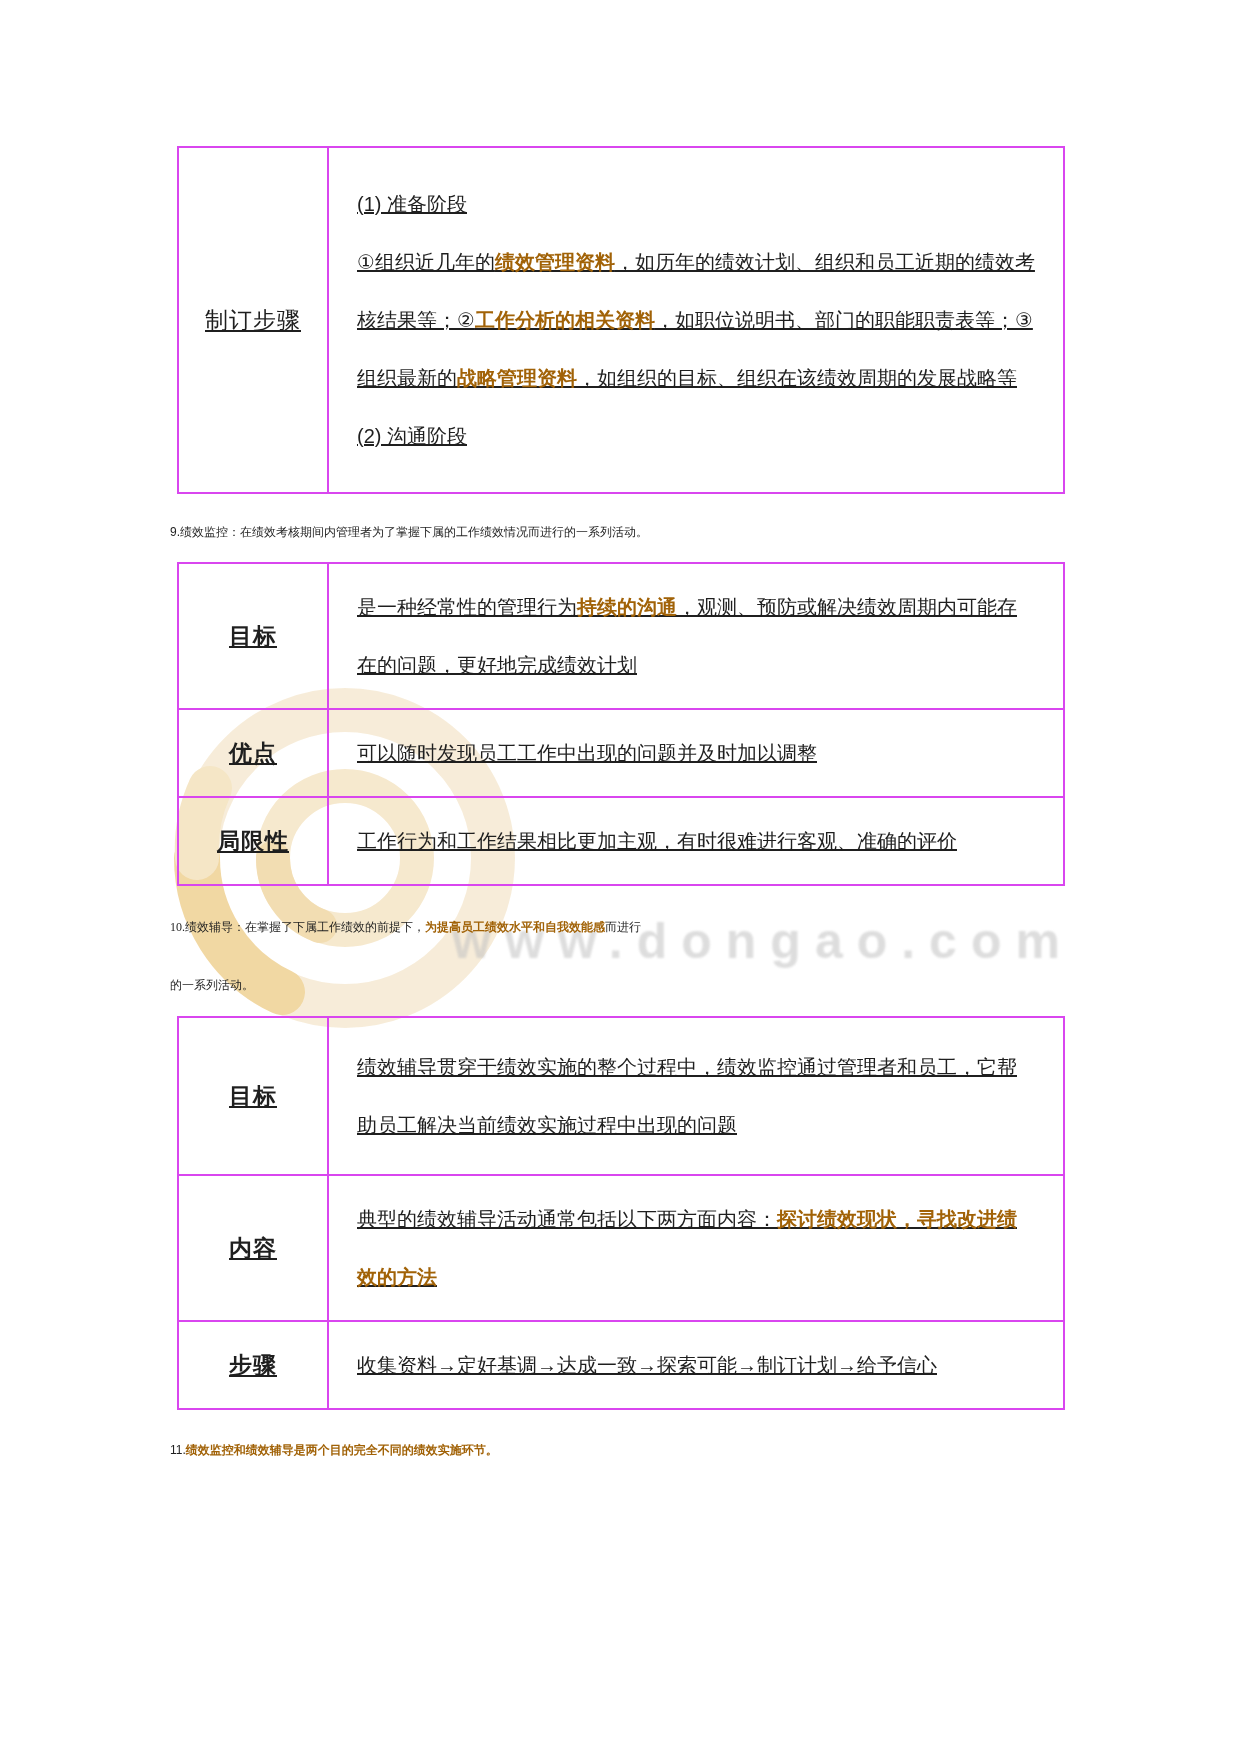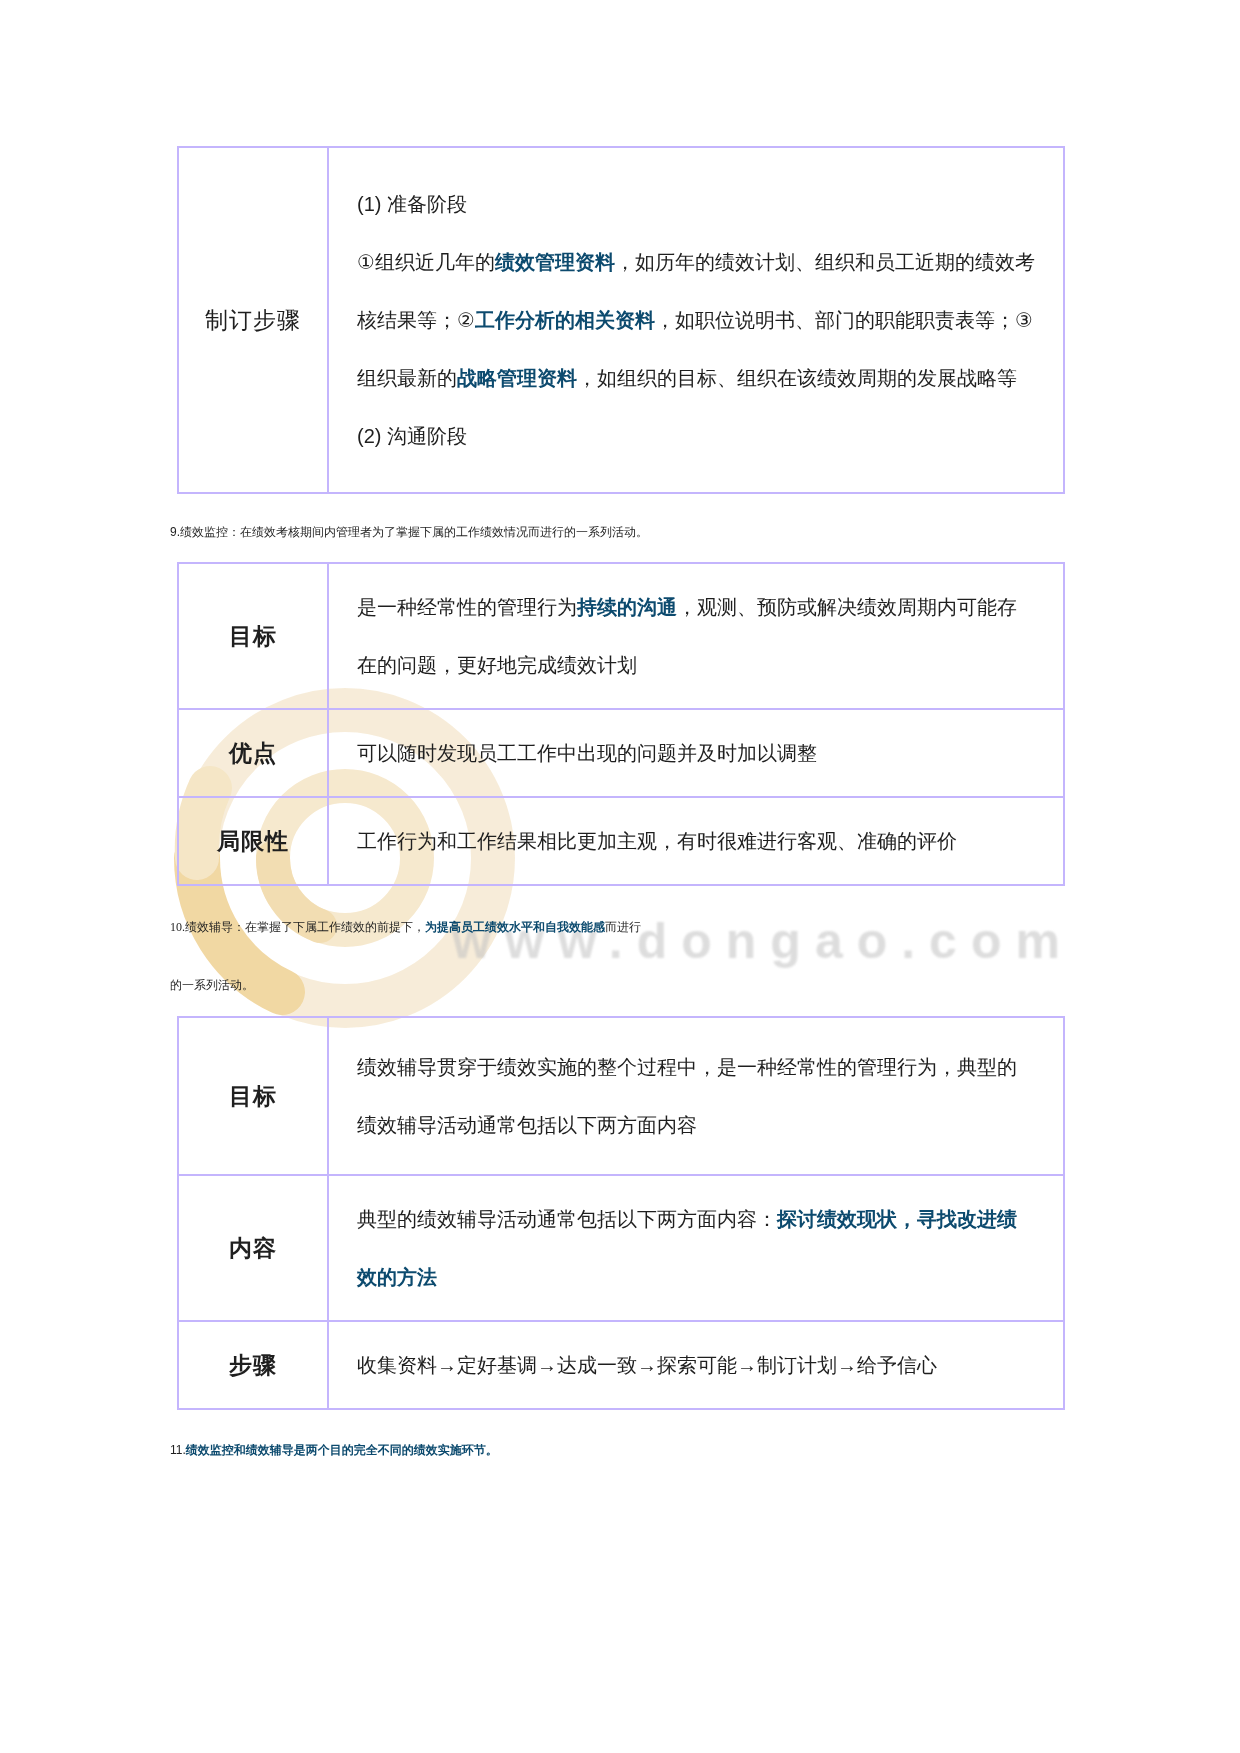--- a/index.html
+++ b/index.html
@@ -20,32 +20,32 @@
   }
 
   .content{position:relative;z-index:1;padding-top:146px;}
 
   
   table.t{
     border-collapse:collapse;table-layout:fixed;
     width:888px;margin-left:177px;
     font-size:20px;
   }
-  table.t td{border:2px solid #c4b5fd;vertical-align:middle;}
+  table.t td{border:2px solid #d946ef;vertical-align:middle;text-decoration:underline;}
   td.lbl{
     width:146px;text-align:center;font-weight:bold;
     font-size:23px;letter-spacing:1px;
   }
   td.lbl.plain{font-weight:normal;}
   td.cnt{padding:14px 28px;line-height:58px;}
   td.cnt.tall{padding:27px 28px;}
   td.cnt.med{padding:20px 28px;}
   .ln{line-height:58px;}
 
-  .red{color:#0c4a6e;font-weight:bold;}
+  .red{color:#a16207;font-weight:bold;}
 
   
   .h{
     margin:0 0 0 170px;font-size:12px;line-height:28px;
     white-space:nowrap;
   }
   .h9{margin-top:24px;}
   .h10{margin-top:12px;line-height:58px;white-space:normal;width:940px;font-family:Liberation Serif, serif;}
   .h11{margin-top:26px;}
   .h12{margin-top:38px;}
@@ -108,21 +108,21 @@
     <p class="h h10"><span>10.绩效辅导：在掌握了下属工作绩效的前提下，</span><span class="red">为提高员工绩效水平和自我效能感</span><span>而进行</span><br>
       <span>的一系列活动。</span>
     </p>
 
     <div class="gap-t3"></div>
 
     <table class="t">
       <tbody>
           <tr>
         <td class="lbl">目标</td>
-        <td class="cnt med">绩效辅导贯穿于绩效实施的整个过程中，是一种经常性的管理行为，典型的绩效辅导活动通常包括以下两方面内容</td>
+        <td class="cnt med">绩效辅导贯穿于绩效实施的整个过程中，绩效监控通过管理者和员工，它帮助员工解决当前绩效实施过程中出现的问题</td>
       </tr>
       <tr>
         <td class="lbl">内容</td>
         <td class="cnt"><span>典型的绩效辅导活动通常包括以下两方面内容：</span><span class="red">探讨绩效现状，寻找改进绩效的方法</span></td>
       </tr>
       <tr>
         <td class="lbl">步骤</td>
         <td class="cnt">收集资料→定好基调→达成一致→探索可能→制订计划→给予信心</td>
       </tr>
     </tbody>

